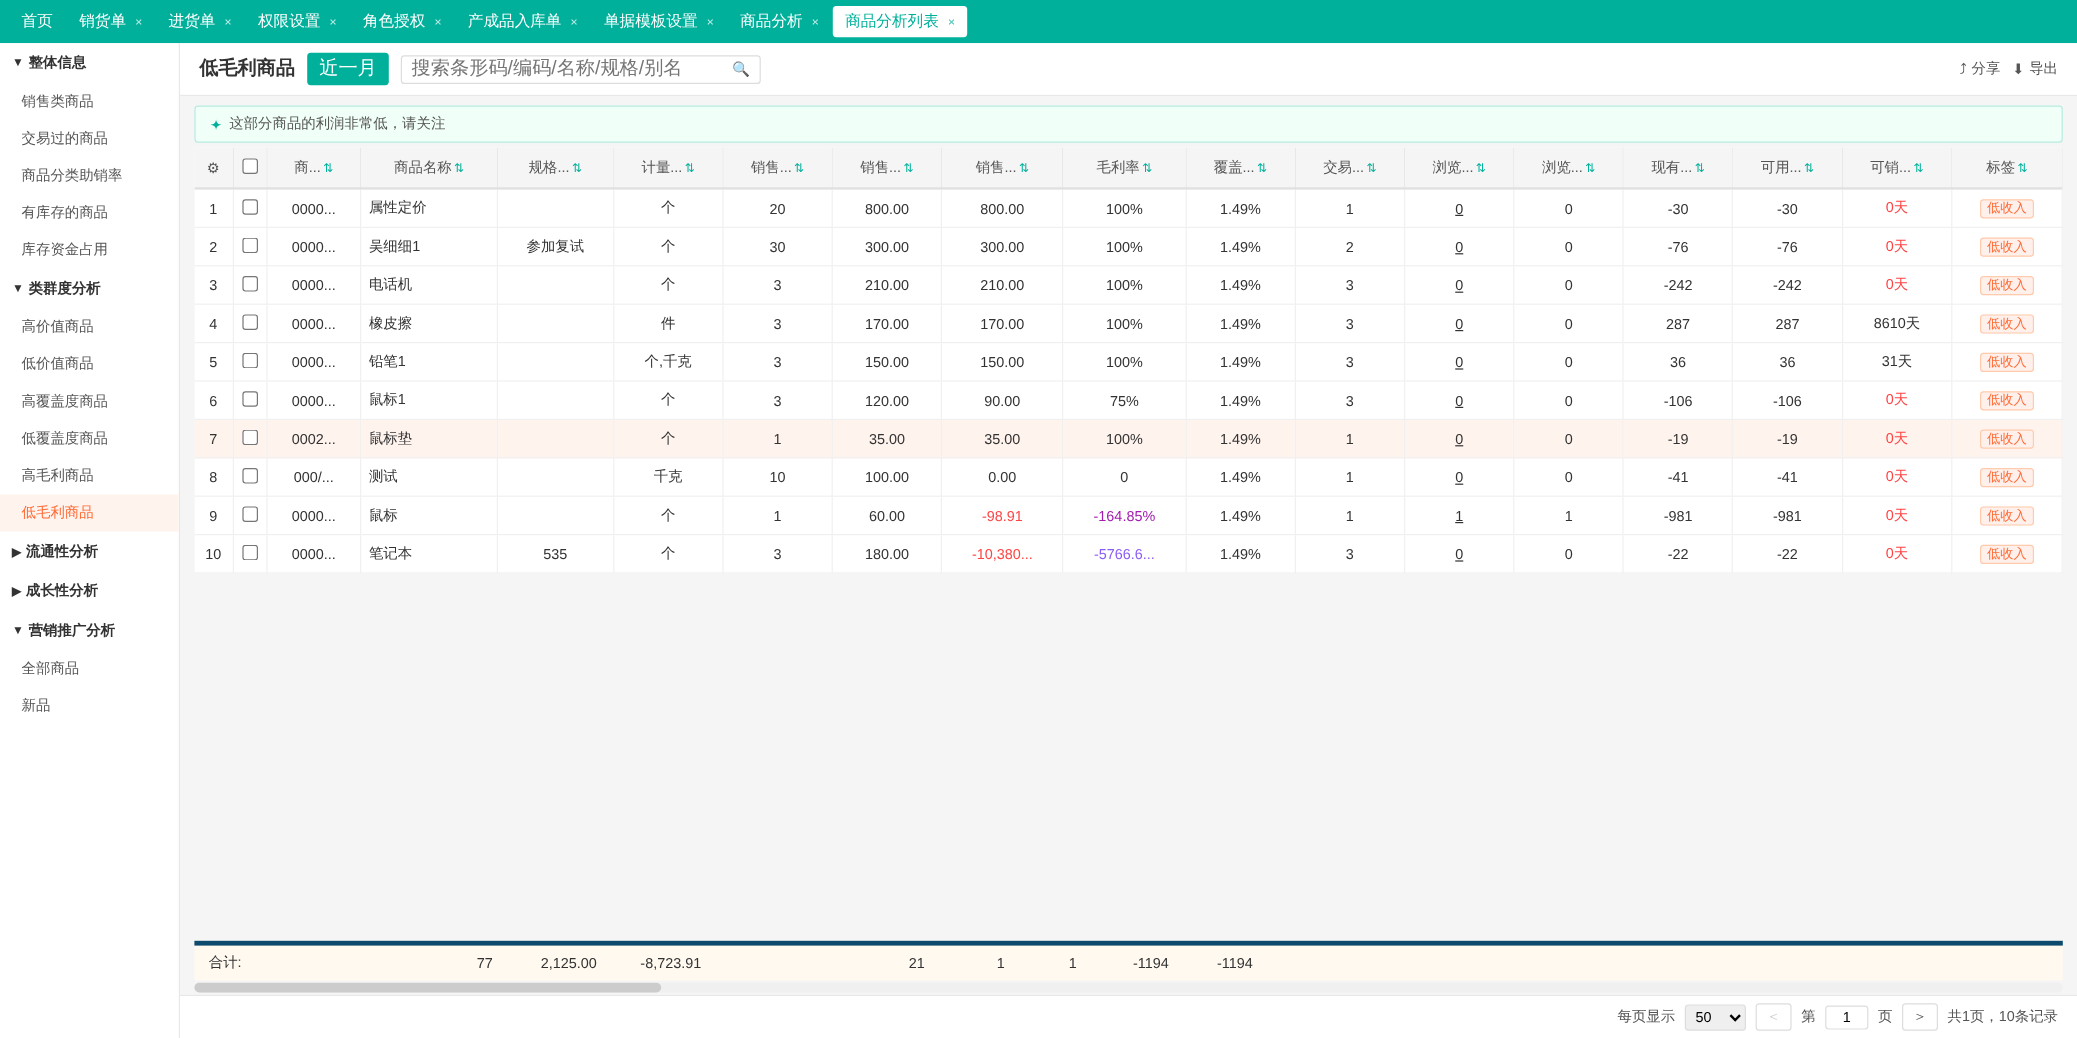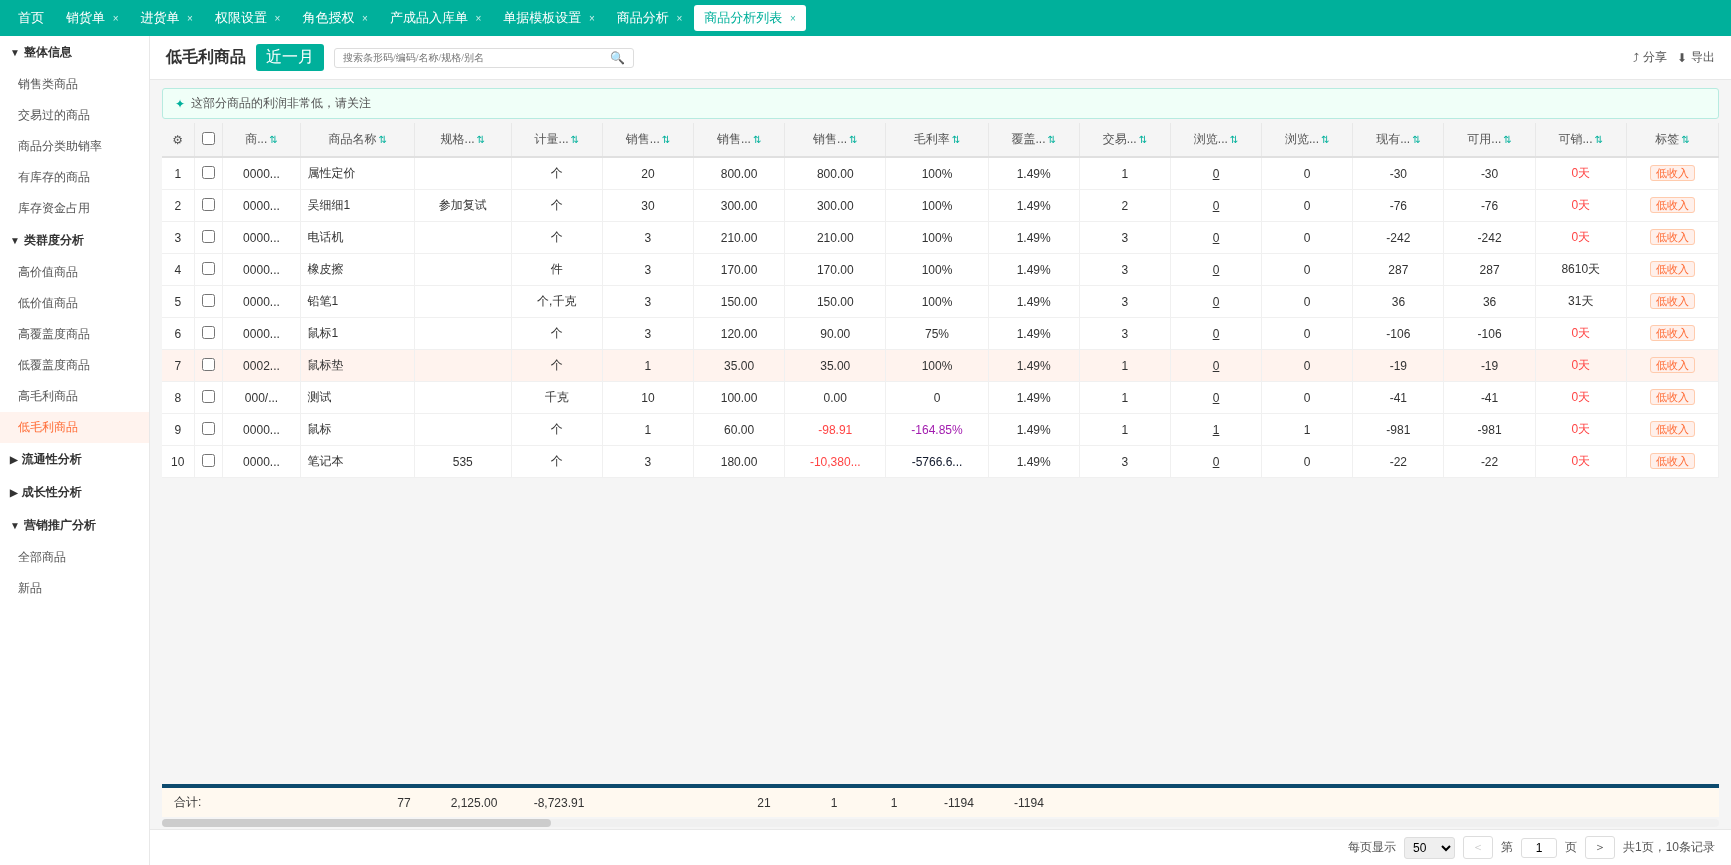--- a/index.html
+++ b/index.html
@@ -98,24 +98,23 @@
       border: 1px solid #ddd;
       border-radius: 3px;
       padding: 2px 8px;
       background: #fff;
       flex: 1;
       max-width: 300px;
     }
     .search-box input {
       border: none;
       outline: none;
-      font-size: 10px;
+      font-size: 16px;
       width: 100%;
       background: transparent;
-      font-family: Liberation Serif, serif;
     }
     .search-icon-btn { color: #999; cursor: pointer; }
     .header-actions {
       margin-left: auto;
       display: flex;
       gap: 10px;
     }
     .action-btn {
       display: flex;
       align-items: center;
@@ -513,21 +512,21 @@
             <tr>
     <td>10</td>
     <td><input type="checkbox" style=""></td>
     <td>0000...</td>
     <td style="text-align:left;">笔记本</td>
     <td>535</td>
     <td>个</td>
     <td>3</td>
     <td>180.00</td>
     <td style="color:#ff4444;">-10,380...</td>
-    <td style="color:#0f172a;">-5766.6...</td>
+    <td style="color:#8b5cf6;">-5766.6...</td>
     <td>1.49%</td>
     <td>3</td>
     <td><span class="underline-link">0</span></td>
     <td>0</td>
     <td>-22</td>
     <td>-22</td>
     <td style="color:#ff4444;">0天</td>
     <td><span class="tag-badge">低收入</span></td>
   </tr>
           </tbody>

